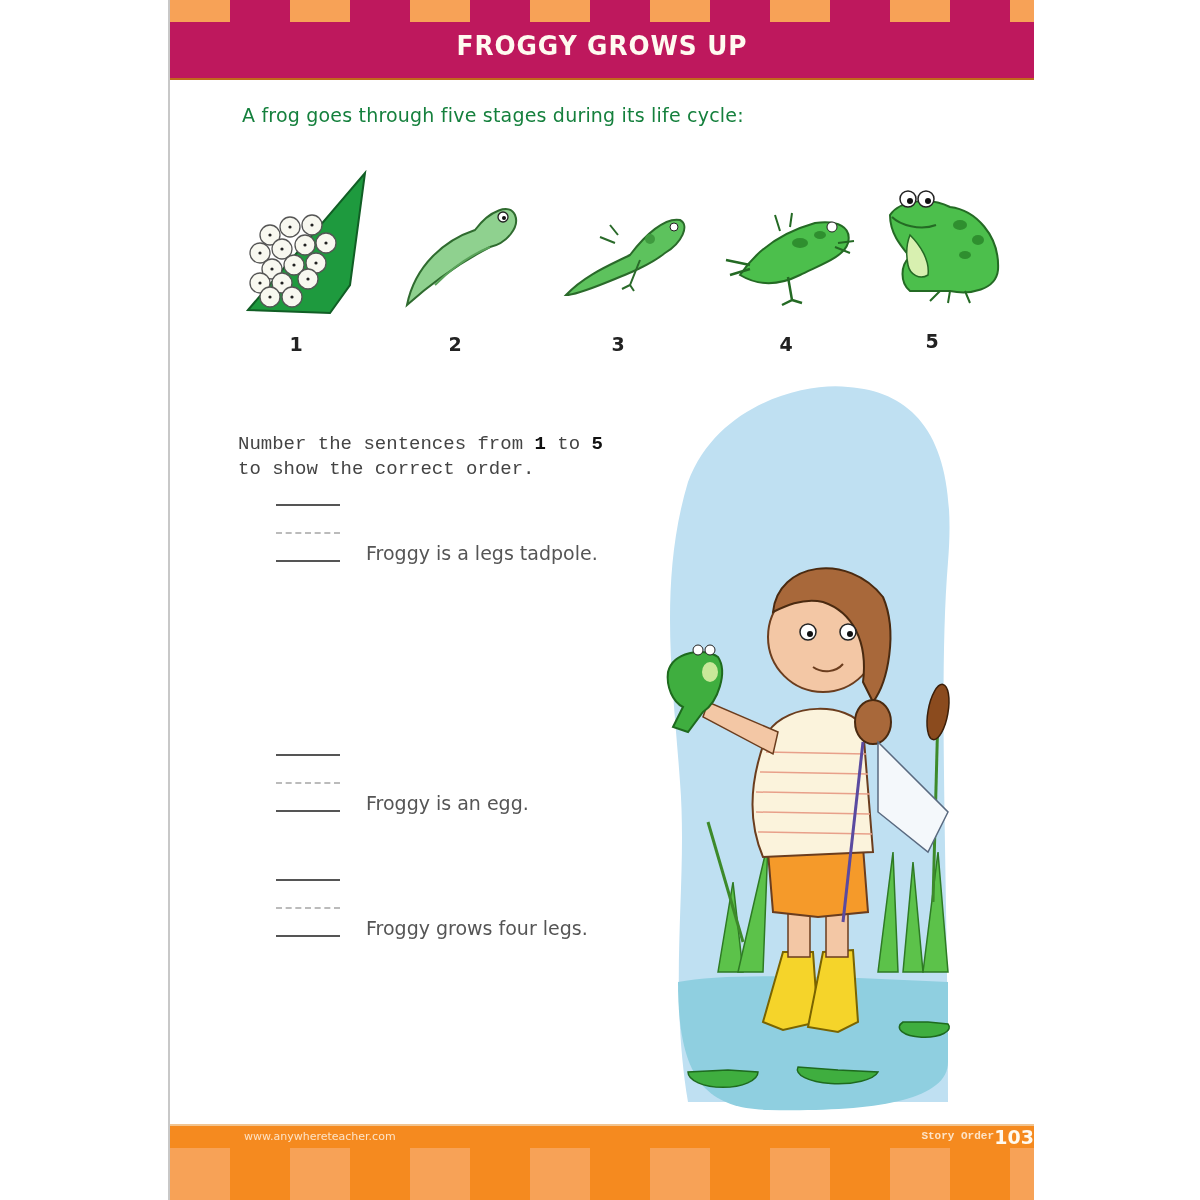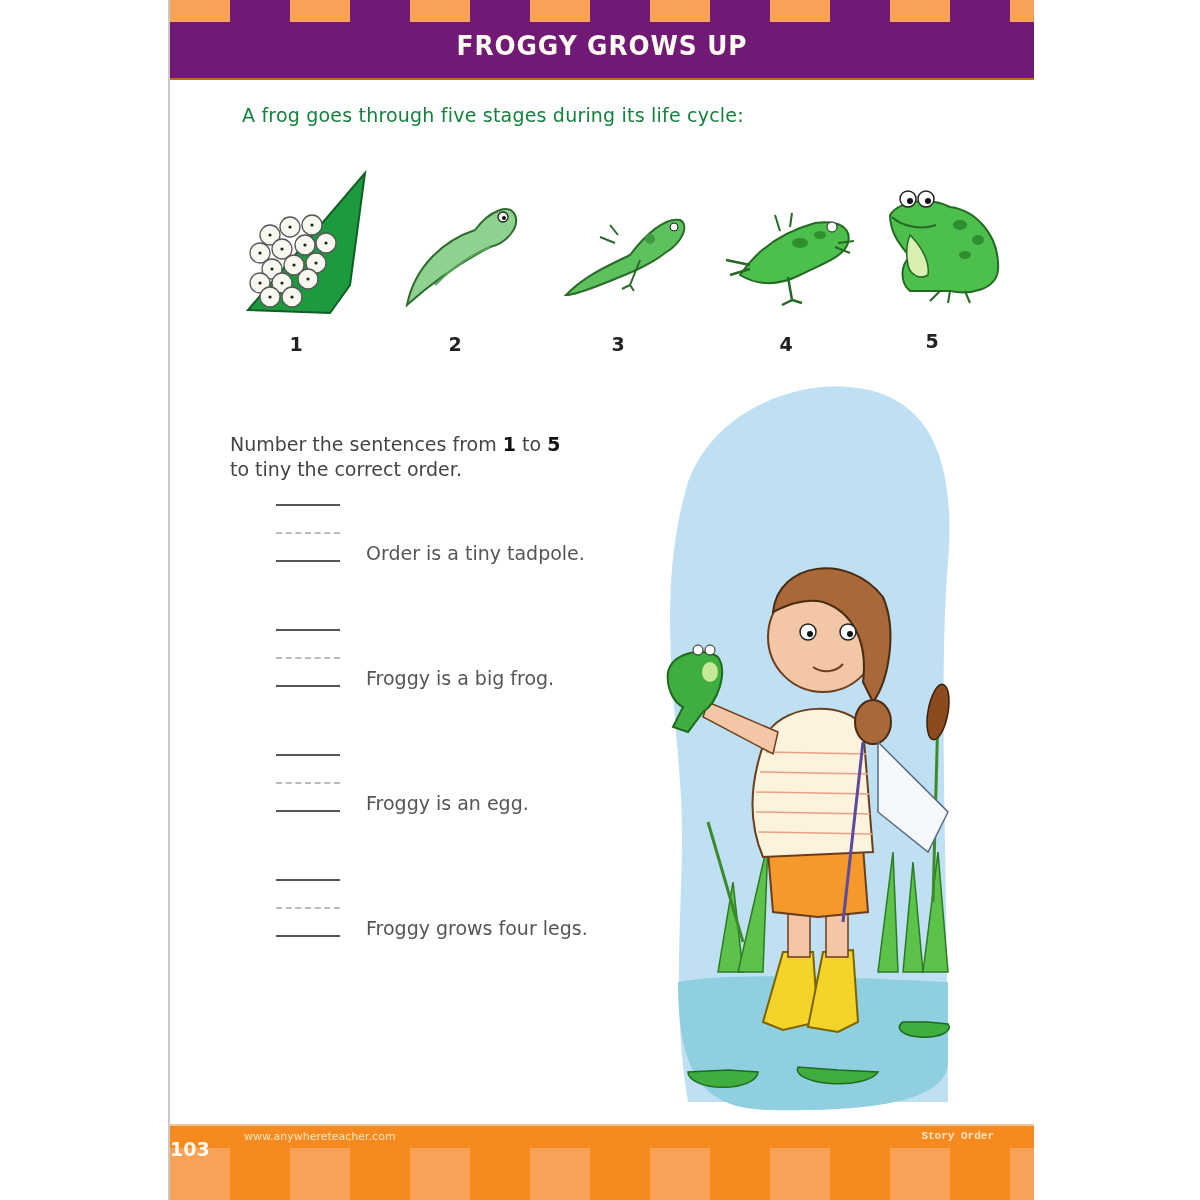--- a/index.html
+++ b/index.html
@@ -8,21 +8,21 @@
 
     .page {
       position: absolute; left: 168px; top: 0; width: 864px; height: 1200px;
       background: #ffffff;
       border-left: 2px solid #c8c8c8;
     }
 
     
     .header {
       position: absolute; left: 0; top: 0; width: 864px; height: 80px;
-      background: #701a75;
+      background: #be185d;
       border-bottom: 2px solid #c06a1c;
       overflow: hidden;
     }
     .stripe-row { position: absolute; left: 0; top: 0; width: 100%; height: 22px; display: flex; }
     .stripe { flex: 0 0 60px; height: 100%; }
     .stripe.light { background: #f7a257; }
     .stripe.dark { background: transparent; }
     .title {
       position: absolute; left: 0; right: 0; top: 30px; text-align: center;
       font-family: "DejaVu Sans", sans-serif; font-weight: bold; font-size: 27px;
@@ -37,22 +37,22 @@
     
     .stages { position: absolute; left: 60px; top: 165px; width: 780px; height: 200px; }
     .stage { position: absolute; top: 0; width: 140px; height: 200px; }
     .stage svg { position: absolute; left: 0; top: 0; }
     .stage-num {
       position: absolute; top: 168px; width: 140px; text-align: center;
       font-weight: bold; font-size: 19px; color: #222;
     }
 
     .instructions {
-      position: absolute; left: 60px; top: 432px; width: 400px;
-      font-size: 19px; line-height: 25px; color: #444;
+      position: absolute; left: 68px; top: 432px; width: 400px;
+      font-size: 19px; line-height: 25px; color: #444; font-family: Liberation Mono, monospace;
     }
     .instructions b { color: #111; }
 
     
     .answer { position: absolute; left: 106px; width: 400px; height: 70px; }
     .line-top, .line-bot { position: absolute; left: 0; width: 64px; height: 0; border-top: 2px solid #555; }
     .line-top { top: 0; }
     .line-mid { position: absolute; left: 0; top: 28px; width: 64px; height: 0; border-top: 2px dashed #bbb; }
     .line-bot { top: 56px; }
     .sentence { position: absolute; left: 90px; top: 38px; font-size: 19px; color: #555; white-space: nowrap; }
@@ -60,21 +60,21 @@
     
     .illustration { position: absolute; left: 478px; top: 382px; width: 340px; height: 735px; }
 
     
     .footer {
       position: absolute; left: 0; top: 1124px; width: 864px; height: 76px;
       background: #f58a1f; overflow: hidden; border-top: 2px solid #f2c48f;
     }
     .footer .stripe-row { top: 22px; height: 54px; }
     .footer-url { position: absolute; left: 74px; top: 4px; font-size: 11px; color: #fde3c6; }
-    .footer-page { position: absolute; left: 0; right: 0; top: 12px; text-align: left; font-size: 19px; font-weight: bold; color: #fffaf0; }
+    .footer-page { position: absolute; left: 0; right: 0; top: 0px; text-align: right; font-size: 19px; font-weight: bold; color: #fffaf0; }
     .footer-section { position: absolute; right: 40px; top: 4px; font-size: 11px; color: #fde3c6; font-weight: bold; font-family: Liberation Mono, monospace; }
   </style>
 </head>
 <body>
 
 <div class="page">
 
   <div class="header">
     <div class="stripe-row">
       <div class="stripe light"></div>
@@ -189,34 +189,28 @@
         <ellipse cx="108" cy="75" rx="6" ry="5" fill="#2f8f2f"></ellipse>
         <ellipse cx="95" cy="90" rx="6" ry="4" fill="#2f8f2f"></ellipse>
         <path d="M70 126 L60 136 M80 126 L78 138 M95 126 L100 138" stroke="#246a24" stroke-width="2" fill="none"></path>
       </svg>
       <div class="stage-num" style="left:-8px; top:165px;">5</div>
     </div>
   </div>
 
   <div class="instructions">
     <span>Number the sentences from </span><b>1</b><span> to </span><b>5</b><br>
-    <span>to tiny the correct order.</span>
+    <span>to show the correct order.</span>
   </div>
 
   <div class="answer" style="top:504px;">
     <div class="line-top"></div>
     <div class="line-mid"></div>
     <div class="line-bot"></div>
-    <div class="sentence">Order is a tiny tadpole.</div>
-  </div>
-  <div class="answer" style="top:629px;">
-    <div class="line-top"></div>
-    <div class="line-mid"></div>
-    <div class="line-bot"></div>
-    <div class="sentence">Froggy is a big frog.</div>
+    <div class="sentence">Froggy is a legs tadpole.</div>
   </div>
   <div class="answer" style="top:879px;">
     <div class="line-top"></div>
     <div class="line-mid"></div>
     <div class="line-bot"></div>
     <div class="sentence">Froggy grows four legs.</div>
   </div>
   <div class="answer" style="top:754px;">
     <div class="line-top"></div>
     <div class="line-mid"></div>

